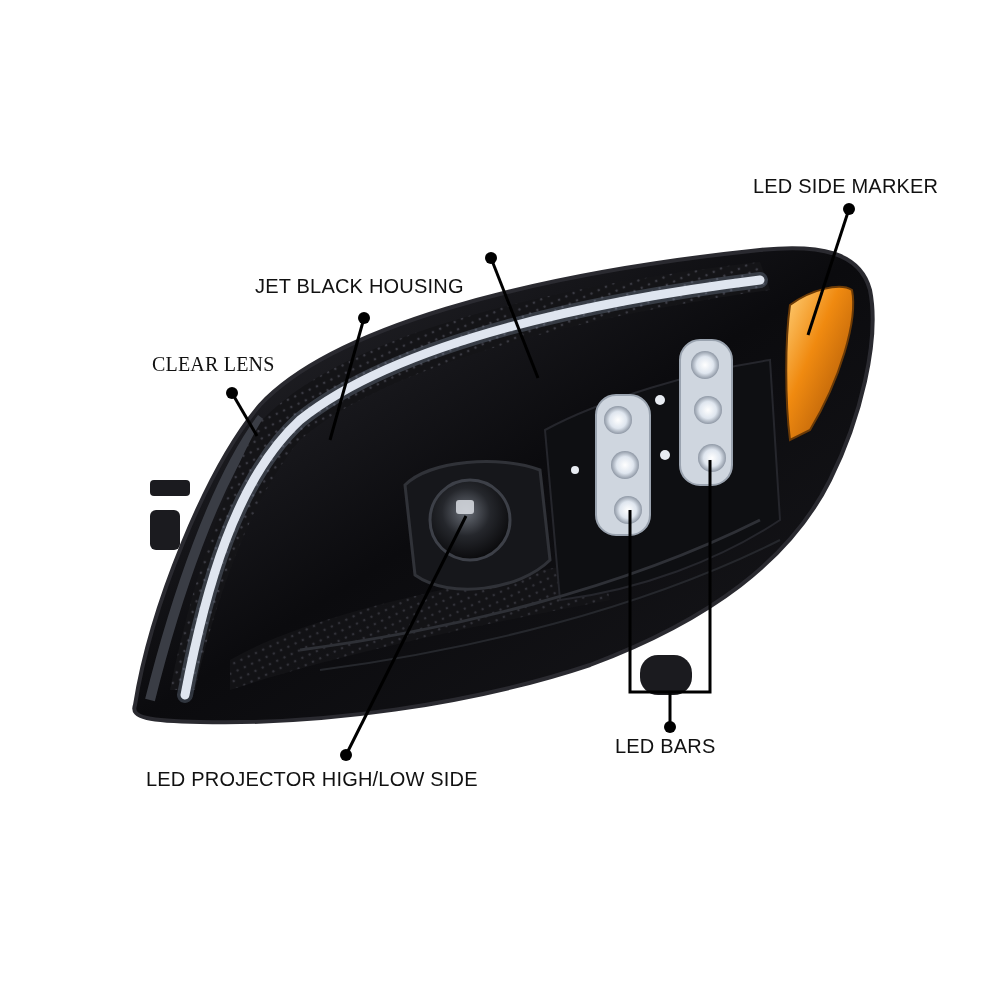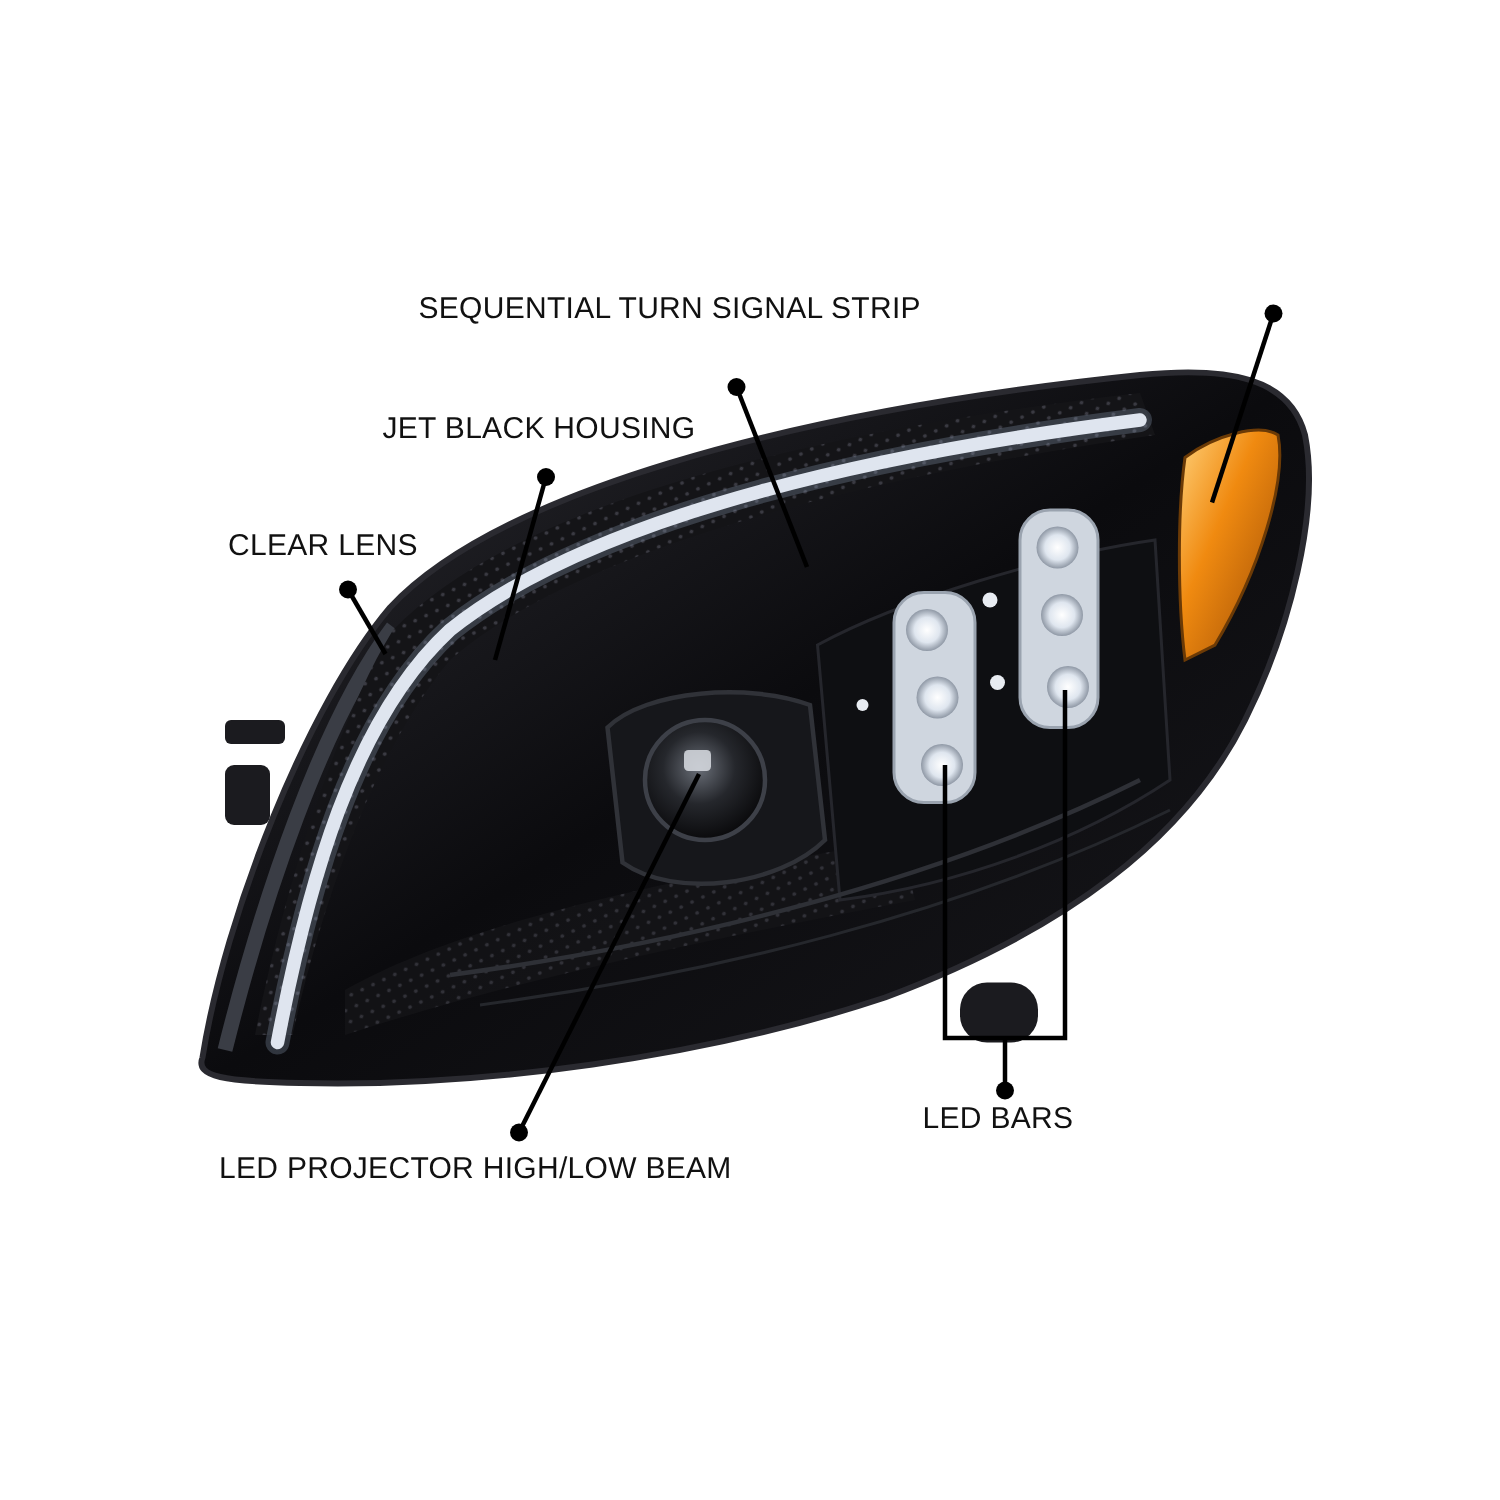--- a/index.html
+++ b/index.html
@@ -109,33 +109,35 @@
       <line x1="466" y1="516" x2="346" y2="755"></line>
       <circle cx="346" cy="755" r="6" stroke="none"></circle>
 
       <polyline points="630,510 630,692 710,692 710,460" fill="none"></polyline>
       <line x1="670" y1="692" x2="670" y2="725"></line>
       <circle cx="670" cy="727" r="6" stroke="none"></circle>
     </g>
   </svg>
 
   <div class="label" style="left:279px; top:194px;">
-    <div>SEQUENTIAL TURN SIGNAL STRIP</div>
   </div>
 
+  <div class="label" style="left:753px; top:174px;">
+    <div>LED SIDE MARKER</div>
+  </div>
 
   <div class="label" style="left:255px; top:274px;">
     <div>JET BLACK HOUSING</div>
   </div>
 
-  <div class="label" style="left:152px; top:352px;">
+  <div class="label" style="left:152px; top:352px;font-family:Liberation Serif, serif;">
     <div>CLEAR LENS</div>
   </div>
 
   <div class="label" style="left:146px; top:767px;">
-    <div>LED PROJECTOR HIGH/LOW BEAM</div>
+    <div>LED PROJECTOR HIGH/LOW SIDE</div>
   </div>
 
   <div class="label" style="left:615px; top:734px;">
     <div>LED BARS</div>
   </div>
 
 </div>
 
 </body></html>

